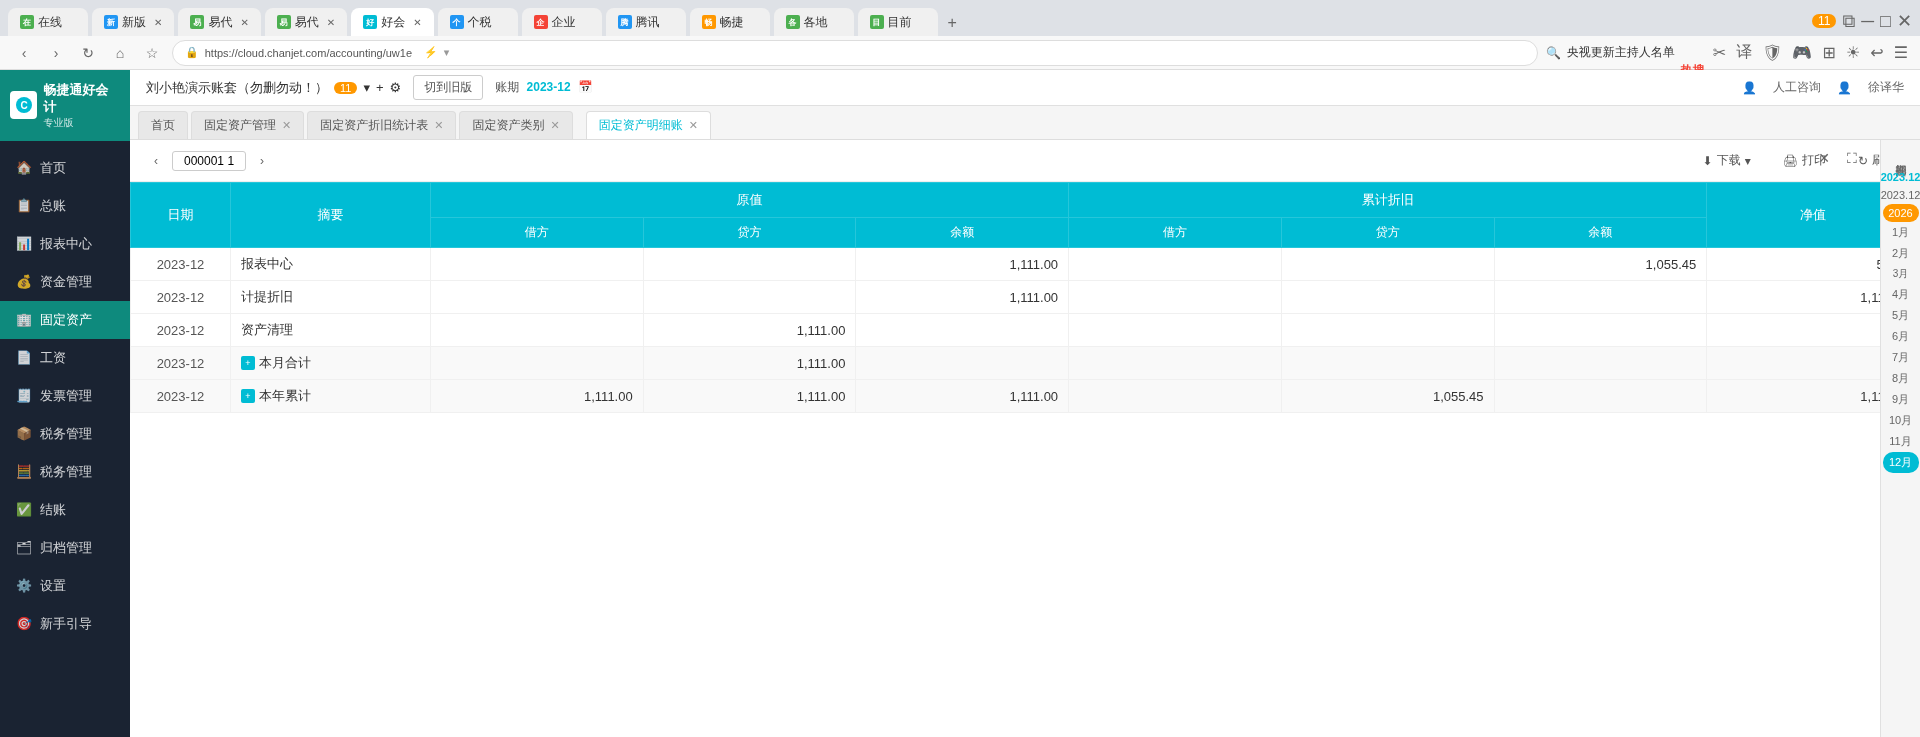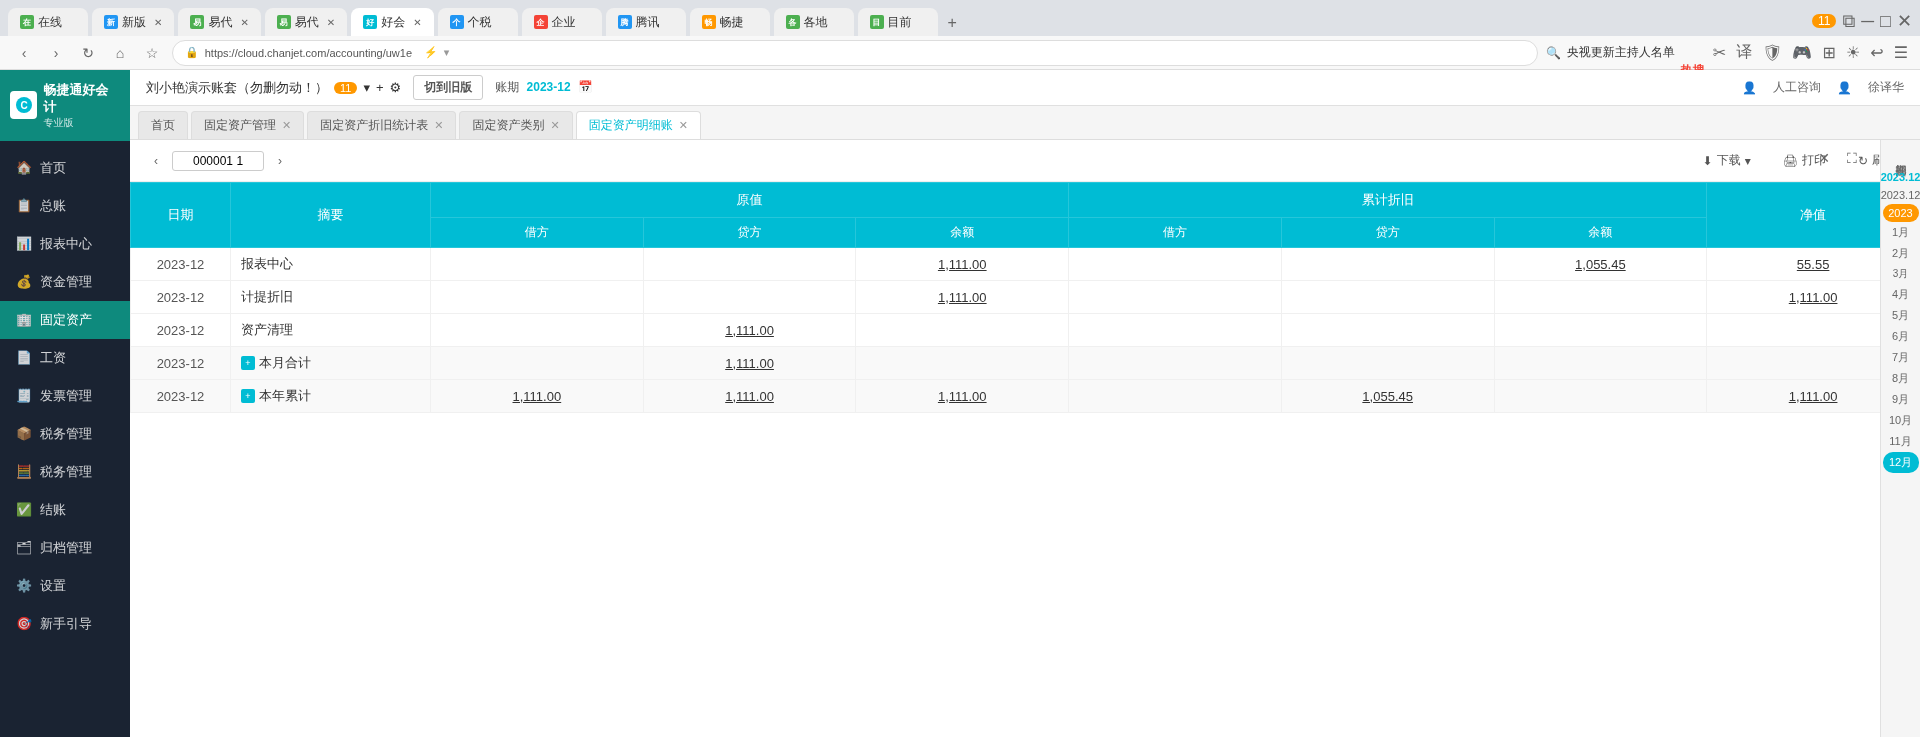--- a/index.html
+++ b/index.html
@@ -38,49 +38,49 @@
     .sidebar-item.active { background: #0e8a7d; color: white; }
     .sidebar-item-icon { width: 16px; height: 16px; display: flex; align-items: center; justify-content: center; font-size: 13px; }
 
     
     .main-content { flex: 1; display: flex; flex-direction: column; background: #f5f5f5; }
 
     
     .topbar { height: 36px; background: #fff; display: flex; align-items: center; padding: 0 16px; border-bottom: 1px solid #e0e0e0; gap: 12px; }
     .topbar-company { display: flex; align-items: center; gap: 6px; font-size: 13px; color: #333; }
     .topbar-badge { background: #ff9800; color: white; border-radius: 10px; padding: 0 6px; font-size: 11px; }
-    .topbar-btn { padding: 3px 10px; border: 1px solid #ccc; border-radius: 3px; cursor: pointer; font-size: 12px; color: #555; font-weight: bold; }
+    .topbar-btn { padding: 3px 10px; border: 1px solid #ccc; border-radius: 3px; cursor: pointer; font-size: 12px; color: #555; }
     .topbar-period { font-size: 12px; color: #555; }
     .topbar-right { margin-left: auto; display: flex; align-items: center; gap: 16px; font-size: 12px; color: #666; }
 
     
     .tab-bar { height: 34px; background: #f5f5f5; display: flex; align-items: flex-end; padding: 0 8px; border-bottom: 1px solid #ddd; }
     .tab { display: flex; align-items: center; padding: 0 12px; height: 28px; background: #e8e8e8; border-radius: 4px 4px 0 0; font-size: 12px; color: #555; cursor: pointer; margin-right: 3px; gap: 6px; border: 1px solid #ddd; border-bottom: none; }
-    .tab.active { background: #fff; color: #00bcd4; border-color: #ddd; font-weight: 500; }
+    .tab.active { background: #fff; color: #00bcd4; border-color: #ddd; font-weight: 500; margin-left: 10px; }
     .tab-close { font-size: 11px; color: #999; cursor: pointer; }
 
     
     .content-area { flex: 1; background: #fff; display: flex; flex-direction: column; position: relative; }
 
     
     .content-toolbar { display: flex; align-items: center; justify-content: space-between; padding: 8px 16px; border-bottom: 1px solid #eee; }
     .pagination-ctrl { display: flex; align-items: center; gap: 6px; }
     .page-btn { width: 20px; height: 20px; display: flex; align-items: center; justify-content: center; cursor: pointer; color: #666; }
-    .page-num { padding: 2px 20px; border: 1px solid #ccc; border-radius: 3px; font-size: 12px; min-width: 60px; text-align: center; }
+    .page-num { padding: 2px 11px; border: 1px solid #ccc; border-radius: 3px; font-size: 12px; min-width: 60px; text-align: center; }
     .toolbar-actions { display: flex; align-items: center; gap: 16px; }
     .action-btn { display: flex; align-items: center; gap: 4px; cursor: pointer; font-size: 12px; color: #555; padding: 4px 8px; }
 
     
     .table-wrapper { flex: 1; overflow: auto; }
     table { width: 100%; border-collapse: collapse; }
     .table-header-row-1 th { background: #00bcd4; color: white; padding: 8px; text-align: center; font-weight: normal; border: 1px solid #26c6da; font-size: 13px; }
     .table-header-row-2 th { background: #00bcd4; color: white; padding: 6px 8px; text-align: center; font-weight: normal; border: 1px solid #26c6da; font-size: 12px; }
     tbody tr { border-bottom: 1px solid #f0f0f0; }
     tbody td { padding: 7px 10px; border: 1px solid #f0f0f0; font-size: 13px; color: #333; }
-    tbody td.num { text-align: center; text-decoration: underline; }
+    tbody td.num { text-align: right; }
     tbody td.date { text-align: center; color: #555; }
     .summary-row td { background: #f9f9f9; }
     .summary-label { display: flex; align-items: center; gap: 4px; }
     .summary-icon { width: 14px; height: 14px; background: #00bcd4; color: white; font-size: 9px; border-radius: 2px; display: flex; align-items: center; justify-content: center; }
 
     
     .right-panel { position: absolute; right: 0; top: 0; width: 40px; background: #f5f5f5; height: 100%; border-left: 1px solid #e0e0e0; display: flex; flex-direction: column; align-items: center; padding: 8px 0; gap: 4px; }
     .right-panel-title { font-size: 11px; color: #666; writing-mode: vertical-rl; padding: 8px 0; }
     .period-item { width: 32px; display: flex; align-items: center; justify-content: center; padding: 4px 0; font-size: 11px; color: #666; cursor: pointer; border-radius: 3px; }
 
@@ -417,21 +417,21 @@
   </tr>
             </tbody>
         </table>
       </div>
 
       <div class="right-panel">
         <div class="right-panel-title">期间选择</div>
         <div id="period-list">
             <div class="period-item" style="color:#00bcd4;font-weight:bold;width:36px;display:flex;align-items:center;justify-content:center;padding:3px 0;font-size:11px;cursor:pointer;">2023.12</div>
             <div class="period-item" style="width:36px;display:flex;align-items:center;justify-content:center;padding:3px 0;font-size:11px;cursor:pointer;">2023.12</div>
-            <div class="period-item" style="background:#ff9800;color:white;border-radius:10px;font-size:10px;padding:2px 4px;width:36px;display:flex;align-items:center;justify-content:center;padding:3px 0;font-size:11px;cursor:pointer;">2023</div>
+            <div class="period-item" style="background:#ff9800;color:white;border-radius:10px;font-size:10px;padding:2px 4px;width:36px;display:flex;align-items:center;justify-content:center;padding:3px 0;font-size:11px;cursor:pointer;">2026</div>
             <div class="period-item" style="width:36px;display:flex;align-items:center;justify-content:center;padding:3px 0;font-size:11px;cursor:pointer;">1月</div>
             <div class="period-item" style="width:36px;display:flex;align-items:center;justify-content:center;padding:3px 0;font-size:11px;cursor:pointer;">2月</div>
             <div class="period-item" style="width:36px;display:flex;align-items:center;justify-content:center;padding:3px 0;font-size:10px;cursor:pointer;">3月</div>
             <div class="period-item" style="width:36px;display:flex;align-items:center;justify-content:center;padding:3px 0;font-size:11px;cursor:pointer;">4月</div>
             <div class="period-item" style="width:36px;display:flex;align-items:center;justify-content:center;padding:3px 0;font-size:11px;cursor:pointer;">5月</div>
             <div class="period-item" style="width:36px;display:flex;align-items:center;justify-content:center;padding:3px 0;font-size:11px;cursor:pointer;">6月</div>
             <div class="period-item" style="width:36px;display:flex;align-items:center;justify-content:center;padding:3px 8px;font-size:11px;cursor:pointer;">7月</div>
             <div class="period-item" style="width:36px;display:flex;align-items:center;justify-content:center;padding:3px 0;font-size:11px;cursor:pointer;">8月</div>
             <div class="period-item" style="width:36px;display:flex;align-items:center;justify-content:center;padding:3px 0;font-size:11px;cursor:pointer;">9月</div>
             <div class="period-item" style="width:36px;display:flex;align-items:center;justify-content:center;padding:3px 0;font-size:11px;cursor:pointer;">10月</div>

